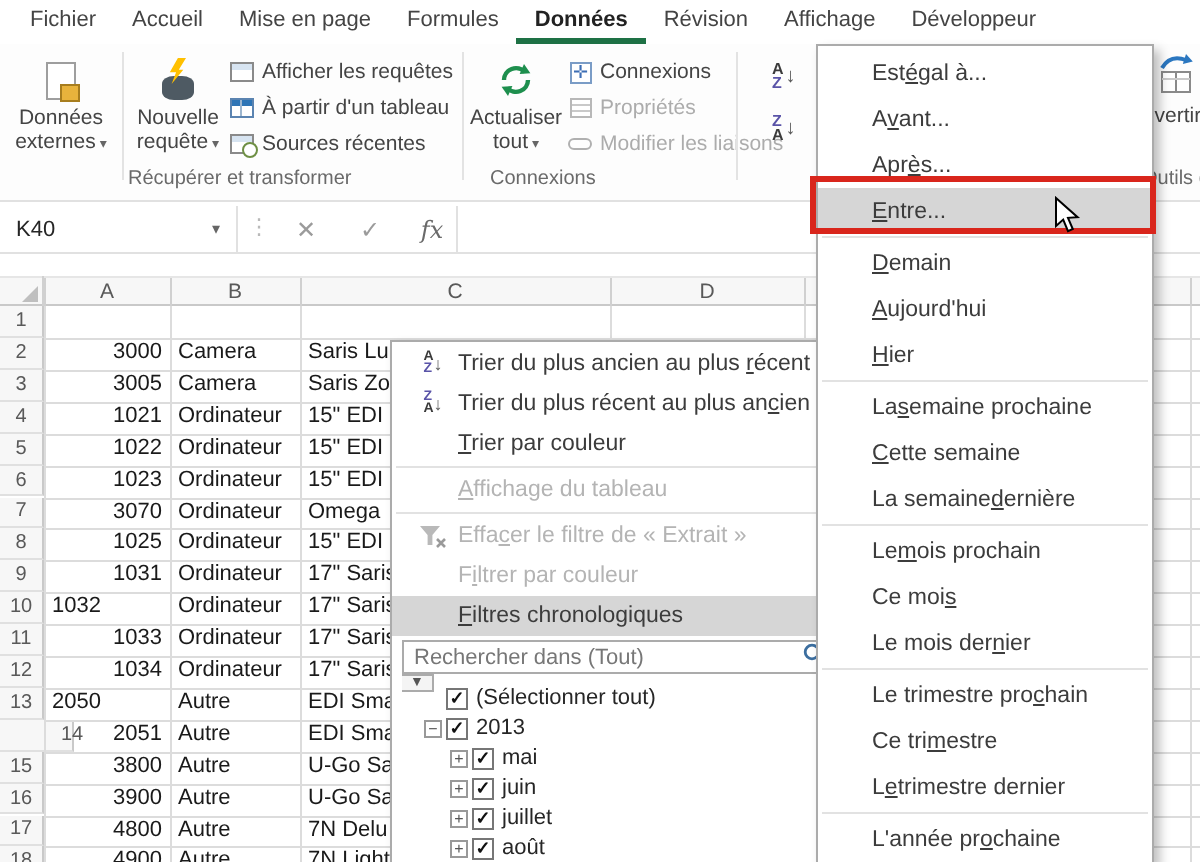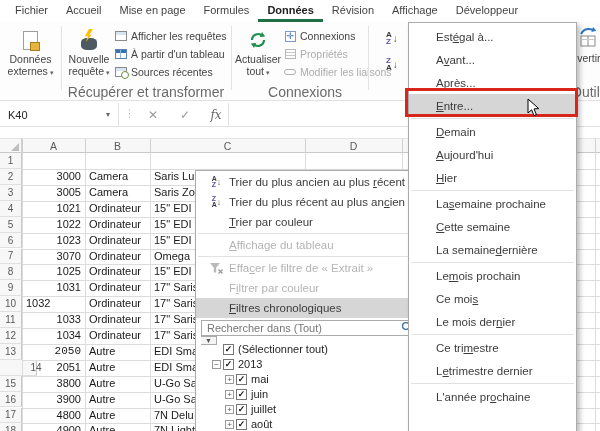--- a/index.html
+++ b/index.html
@@ -17,21 +17,21 @@
   
   .ribbon{position:absolute;left:0;top:22px;width:600px;height:79px;background:#FDFDFD;
           border-bottom:1px solid #E1E1E1;font-size:10.5px;color:#444;}
   .vsep{position:absolute;top:4px;height:64px;width:1px;background:#E3E3E3;}
   .bigbtn{position:absolute;top:2px;height:72px;display:flex;flex-direction:column;
           align-items:center;text-align:center;line-height:12px;}
   .bigbtn .bicon{height:26px;display:flex;align-items:center;justify-content:center;margin-top:3px;}
   .caret{font-size:7px;color:#666;margin-left:2px;}
   .smallbtn{position:absolute;height:16px;display:flex;align-items:center;white-space:nowrap;}
   .smallbtn .sicon{width:14px;margin-right:3px;display:flex;justify-content:center;}
-  .grplabel{position:absolute;top:62px;font-size:14px;color:#6A6A6A;text-align:center;white-space:nowrap;}
+  .grplabel{position:absolute;top:62px;font-size:10px;color:#6A6A6A;white-space:nowrap;}
   .disabled-txt{color:#ACACAC;}
   
   .page-ic{width:15px;height:19px;background:#fff;border:1px solid #9E9E9E;position:relative;}
   .page-ic::after{content:"";position:absolute;right:-3px;bottom:-2px;width:8px;height:7px;
                   background:#E8B33C;border:1px solid #A77D1E;}
   .db-ic{width:16px;height:12px;background:#4E5A63;border-radius:6px/4px;position:relative;margin-top:8px;}
   .bolt{position:absolute;left:3px;top:-9px;width:9px;height:13px;background:#FFC000;
         clip-path:polygon(55% 0,100% 0,60% 45%,85% 45%,20% 100%,45% 55%,10% 55%);}
   .tbl-ic{width:12px;height:10px;border:1px solid #5B84B1;background:
           linear-gradient(#2E75B6 0 3px,#fff 3px);position:relative;}
@@ -363,21 +363,21 @@
         <span style="left: 4px; width: 55px; text-align: right;">1033</span>
         <span style="left: 67px;">Ordinateur</span>
         <span style="left: 132px;">17" Saris</span>
       </div>
       <div class="drow" style="top: 328px; height: 15.9px;">
         <span style="left: 4px; width: 55px; text-align: right;">1034</span>
         <span style="left: 67px;">Ordinateur</span>
         <span style="left: 132px;">17" Saris</span>
       </div>
       <div class="drow" style="top: 343.9px; height: 15.9px;">
-        <span style="left: 4px; width: 55px; text-align: right; font-family: Liberation Mono, monospace;">2050</span>
+        <span style="left: 4px; width: 55px; text-align: left;">2050</span>
         <span style="left: 67px;">Autre</span>
         <span style="left: 132px;">EDI Sma</span>
       </div>
       <div class="drow" style="top: 359.8px; height: 15.9px;">
         <span style="left: 4px; width: 55px; text-align: right;">2051</span>
         <span style="left: 67px;">Autre</span>
         <span style="left: 132px;">EDI Sma</span>
       </div>
       <div class="drow" style="top: 375.7px; height: 15.9px;">
         <span style="left: 4px; width: 55px; text-align: right;">3800</span>
@@ -512,20 +512,21 @@
       <div class="smitem"><u>H</u>ier</div>
       <div class="msep"></div>
       <div class="smitem">La <u>s</u>emaine prochaine</div>
       <div class="smitem"><u>C</u>ette semaine</div>
       <div class="smitem">La semaine <u>d</u>ernière</div>
       <div class="msep"></div>
       <div class="smitem">Le <u>m</u>ois prochain</div>
       <div class="smitem">Ce moi<u>s</u></div>
       <div class="smitem">Le mois der<u>n</u>ier</div>
       <div class="msep"></div>
+      <div class="smitem">Le trimestre pro<u>c</u>hain</div>
       <div class="smitem">Ce tri<u>m</u>estre</div>
       <div class="smitem">L<u>e</u> trimestre dernier</div>
       <div class="msep"></div>
       <div class="smitem">L'année pr<u>o</u>chaine</div>
     </div>
 
   <div class="redbox"></div>
 
   <div class="cursor">
     <svg width="14" height="20" viewBox="0 0 14 20">

